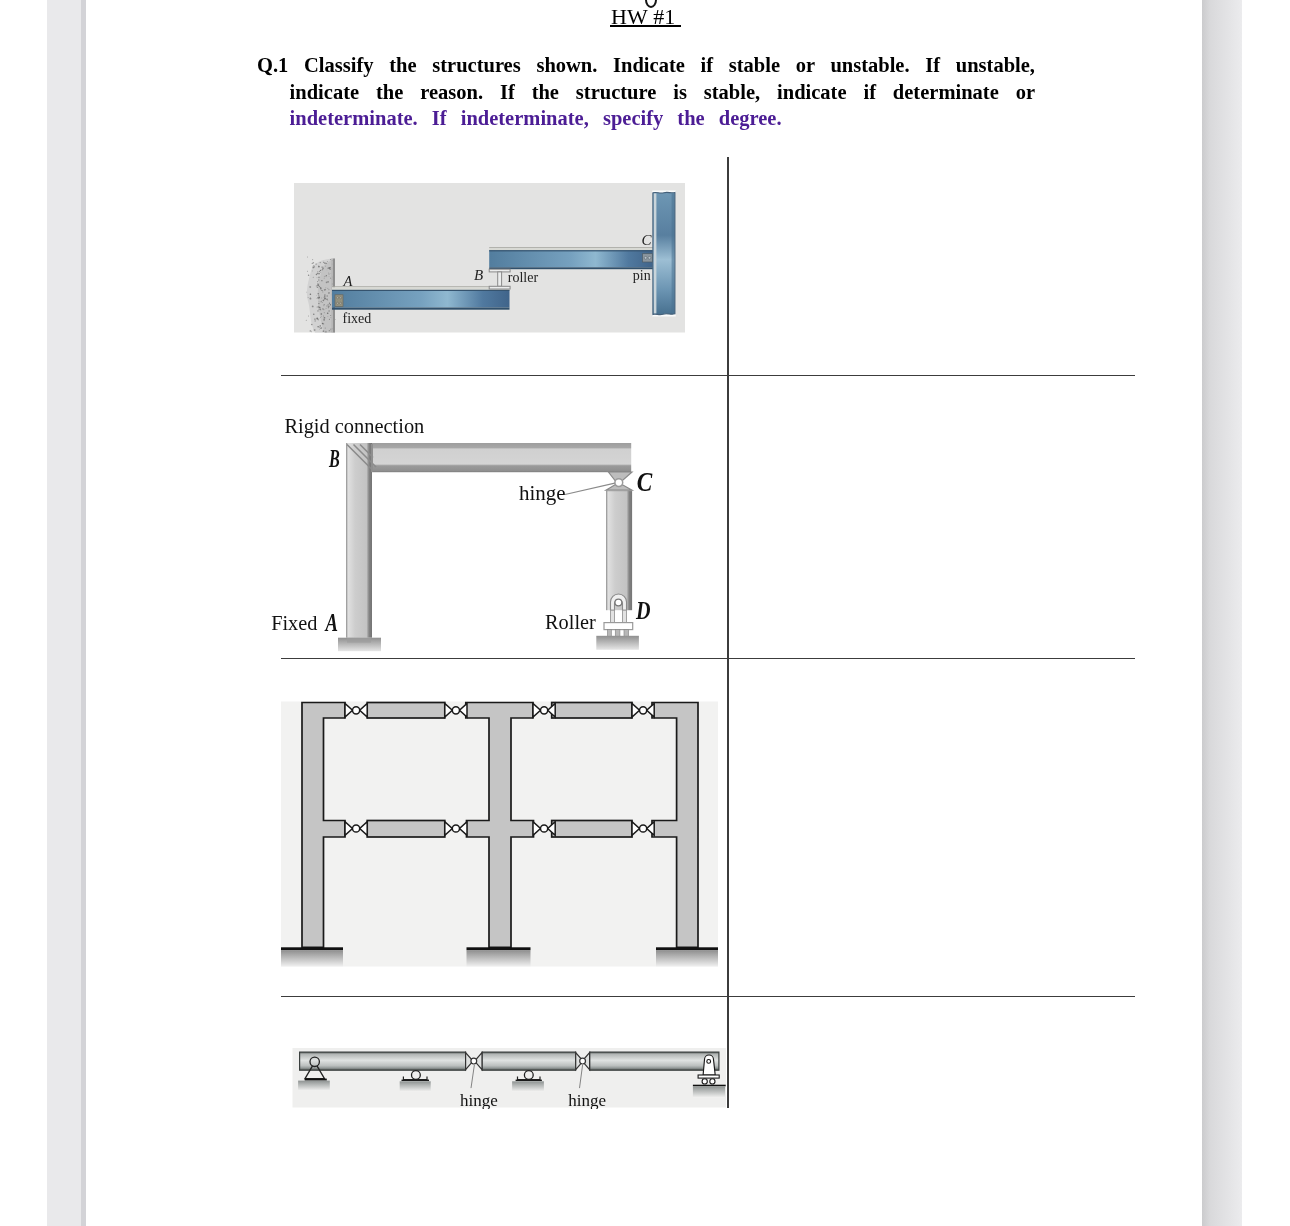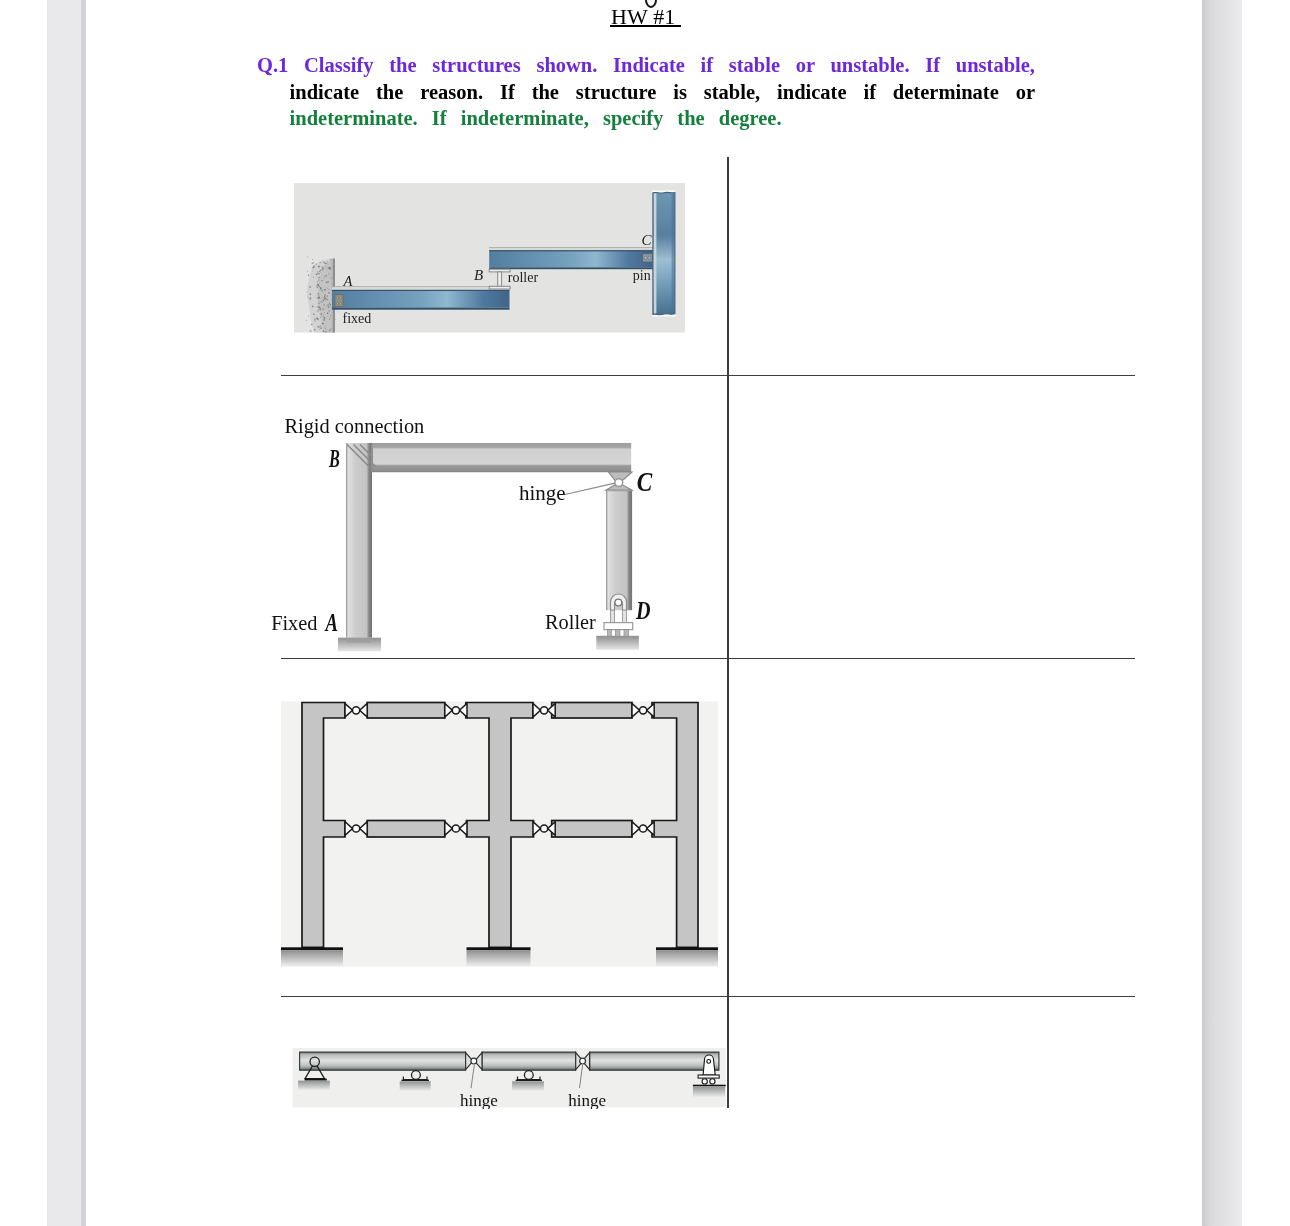--- a/index.html
+++ b/index.html
@@ -15,23 +15,23 @@
 <div class="abs" style="left:81px;top:0;width:5px;height:1226px;background:#d3d3d7;"></div>
 
 <div class="abs" style="left:1202px;top:0;width:40px;height:1226px;background:linear-gradient(to right,#cbcbcd 0%,#d9d9db 20%,#e1e1e3 55%,#e9e9eb 90%,#ececee 100%);"></div>
 
 <div class="abs" style="left:644.5px;top:-9px;width:8.5px;height:13px;border:2.4px solid #151515;border-radius:50%;"></div>
 
 <div class="abs" style="left:611px;top:6.1px;font-weight:normal;font-size:22px;line-height:21px;">HW&nbsp;#1</div>
 
 <div class="abs" style="left:610px;top:24.7px;width:70.6px;height:2.3px;background:#000;"></div>
 
-<div class="abs" style="left:257px;top:52.4px;width:778px;font-weight:bold;font-size:20.5px;line-height:26.3px;color:#6d28d9;text-align:justify;text-align-last:justify;">Q.1 Classify the structures shown. Indicate if stable or unstable. If unstable,</div>
+<div class="abs" style="left:257px;top:52.4px;width:778px;font-weight:bold;font-size:20.5px;line-height:26.3px;color:#000000;text-align:justify;text-align-last:justify;">Q.1 Classify the structures shown. Indicate if stable or unstable. If unstable,</div>
 <div class="abs" style="left:289.6px;top:78.7px;width:745.4px;font-weight:bold;font-size:20.5px;line-height:26.3px;color:#000;text-align:justify;text-align-last:justify;">indicate the reason. If the structure is stable, indicate if determinate or</div>
-<div class="abs" style="left:289.6px;top:105px;width:492px;font-weight:bold;font-size:20.5px;line-height:26.3px;color:#15803d;text-align:justify;text-align-last:justify;">indeterminate. If indeterminate, specify the degree.</div>
+<div class="abs" style="left:289.6px;top:105px;width:492px;font-weight:bold;font-size:20.5px;line-height:26.3px;color:#4c1d95;text-align:justify;text-align-last:justify;">indeterminate. If indeterminate, specify the degree.</div>
 
 <div class="abs" style="left:727.4px;top:157px;width:1.6px;height:951px;background:#3c3c3c;"></div>
 
 <div class="abs" style="left:281px;top:374.7px;width:854px;height:1.6px;background:#3c3c3c;"></div>
 
 <div class="abs" style="left:281px;top:657.7px;width:854px;height:1.6px;background:#3c3c3c;"></div>
 
 <div class="abs" style="left:281px;top:995.8px;width:854px;height:1.6px;background:#3c3c3c;"></div>
 
 <svg class="abs" style="left:293.5px;top:182.5px;" width="391" height="150" viewBox="0 0 391 150">

